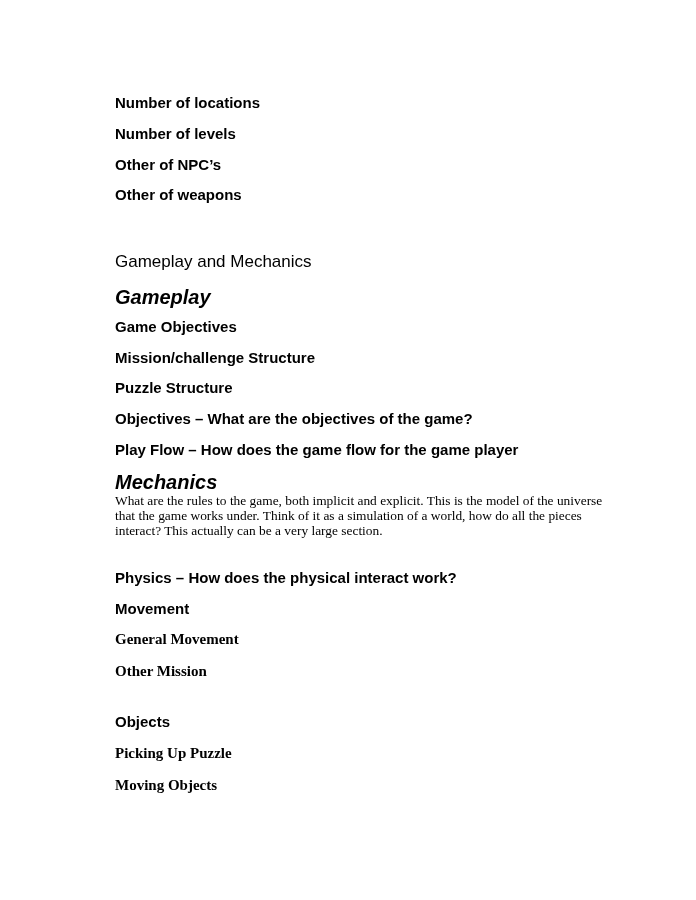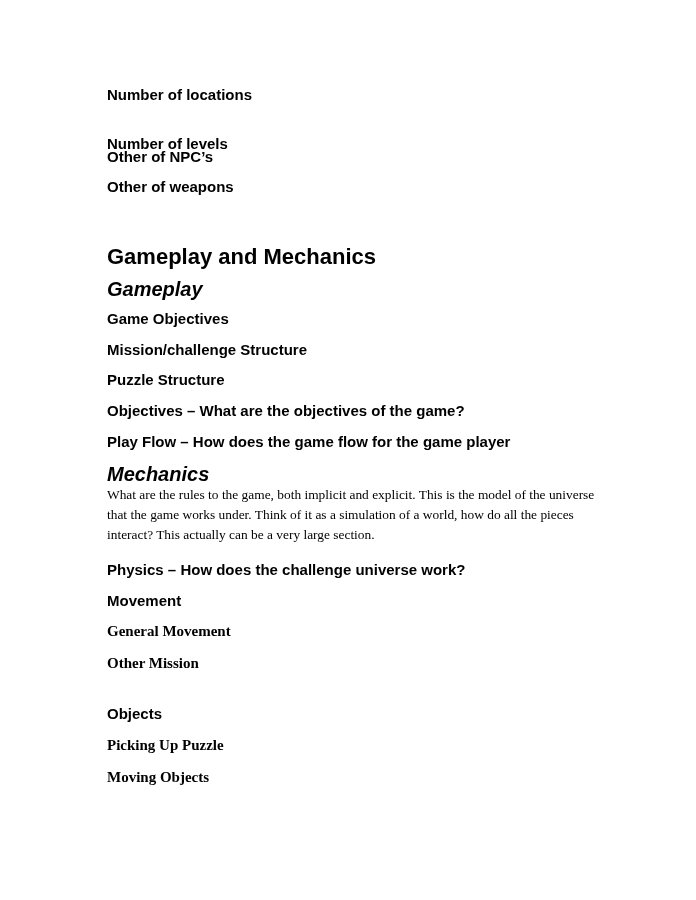--- a/index.html
+++ b/index.html
@@ -1,43 +1,43 @@
 <!DOCTYPE html>
 <html><head>
 <meta charset="utf-8">
 <style>
   html, body { margin: 0; padding: 0; background: #ffffff; }
   body { width: 696px; height: 900px; position: relative; overflow: hidden; color: #000; }
-  .t { position: absolute; left: 103px; white-space: nowrap; margin: 4px; }
+  .t { position: absolute; left: 103px; white-space: nowrap; margin: 12px; }
   .sans-b { font-family: "Liberation Sans", sans-serif; font-weight: bold; font-size: 15px; }
-  .h1 { font-family: "Liberation Sans", sans-serif; font-weight: bold; font-size: 22px; }
+  .h1 { font-family: "Liberation Sans", sans-serif; font-weight: normal; font-size: 17px; }
   .h2i { font-family: "Liberation Sans", sans-serif; font-weight: bold; font-style: italic; font-size: 20px; }
   .serif-b { font-family: "Liberation Serif", serif; font-weight: bold; font-size: 15px; }
-  .body { font-family: "Liberation Serif", serif; font-size: 13.4px; line-height: 20px; white-space: normal; width: 490px; }
+  .body { font-family: "Liberation Serif", serif; font-size: 13.4px; line-height: 15px; white-space: normal; width: 490px; }
 </style>
 </head>
 <body>
 
 <p class="t sans-b" style="top:82px">Number of locations</p>
-<p class="t sans-b" style="top:131px">Number of levels</p>
+<p class="t sans-b" style="top:113px">Number of levels</p>
 <p class="t sans-b" style="top:144px">Other of NPC’s</p>
 <p class="t sans-b" style="top:174px">Other of weapons</p>
 
 <h1 class="t h1" style="top:240px">Gameplay and  Mechanics</h1>
 <h2 class="t h2i" style="top:274px">Gameplay</h2>
 
 <p class="t sans-b" style="top:306px">Game Objectives</p>
 <p class="t sans-b" style="top:337px">Mission/challenge Structure</p>
 <p class="t sans-b" style="top:367px">Puzzle Structure</p>
 <p class="t sans-b" style="top:398px">Objectives – What are the objectives of the game?</p>
 <p class="t sans-b" style="top:429px">Play Flow – How does the game flow for the game player</p>
 
 <h2 class="t h2i" style="top:459px">Mechanics</h2>
 <p class="t body" style="top:481px">What are the rules to the game, both implicit and explicit.  This is the model of the universe that the game works under.  Think of it as a simulation of a world, how do all the pieces interact?  This actually can be a very large section.</p>
 
-<p class="t sans-b" style="top:557px">Physics – How does the challenge universe work?</p>
+<p class="t sans-b" style="top:557px">Physics – How does the physical interact work?</p>
 <p class="t sans-b" style="top:588px">Movement</p>
 <p class="t serif-b" style="top:619px">General Movement</p>
 <p class="t serif-b" style="top:651px">Other Mission</p>
 
 <p class="t sans-b" style="top:701px">Objects</p>
 <p class="t serif-b" style="top:733px">Picking Up Puzzle</p>
 <p class="t serif-b" style="top:765px">Moving Objects</p>
 
 </body></html>

